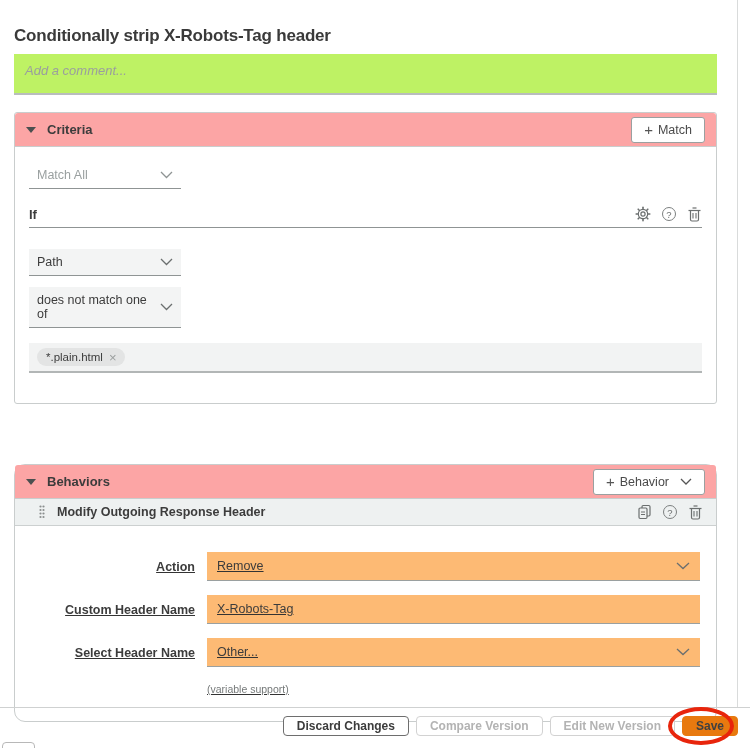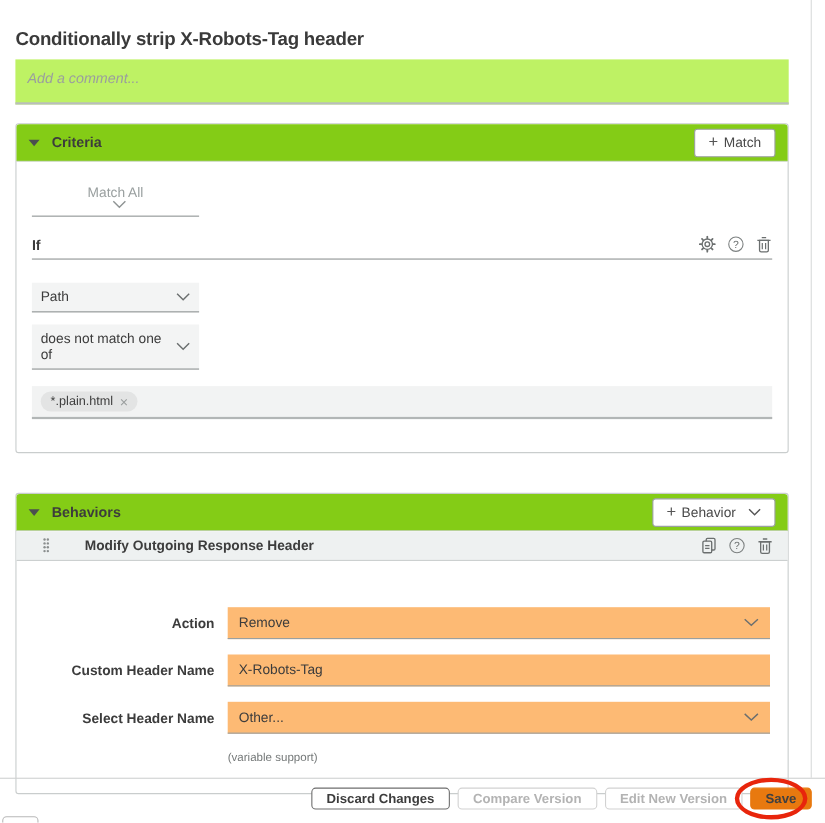--- a/index.html
+++ b/index.html
@@ -16,23 +16,23 @@
 
   .comment {
     display:block; margin-top:8px; width:703px; height:41px;
     background:#bef264; border:none; border-bottom:2px solid #b9bdbd;
     font-family:"Liberation Sans",sans-serif; font-size:13px; padding:9px 11px;
     resize:none; outline:none; color:#555;
   }
   .comment::placeholder { font-style:italic; color:#9a9e9e; }
 
   .panel { margin-top:17px; border:1px solid #c9cdcd; border-radius:3px; background:#fff; }
-  .panel.behaviors { margin-top:36px; }
+  .panel.behaviors { margin-top:60px;border-radius:11px; }
   .panel-header {
-    height:34px; background:#84cc16; border-bottom:1px solid #c9cdcd;
+    height:34px; background:#fca5a5; border-bottom:1px solid #c9cdcd;
     display:flex; align-items:center; padding:0 11px; border-radius:3px 3px 0 0;
   }
   .tri-down { width:0; height:0; border-left:5px solid transparent; border-right:5px solid transparent;
     border-top:6px solid #4b4f4f; cursor:pointer; }
   .panel-title { font-weight:bold; font-size:13px; color:#3c3c3c; margin-left:11px; }
   .spacer { flex:1; }
   .add-btn {
     display:flex; align-items:center; gap:5px;
     background:#fff; border:1px solid #9aa0a0; border-radius:3px;
     padding:5px 12px; font-family:inherit; font-size:12.5px; color:#4a4a4a; cursor:pointer;
@@ -40,21 +40,21 @@
   .add-btn .plus { font-size:15px; font-weight:400; color:#555; line-height:10px; }
 
   .panel-body { padding:15px 14px 30px 14px; }
 
   .select {
     display:flex; align-items:center; justify-content:space-between;
     border-bottom:1px solid #8f9494; padding:6px 8px; font-size:12.5px; color:#3c3c3c;
     cursor:pointer; background:#f3f4f4;
   }
   .select.narrow { width:152px; }
-  .select.bare { background:transparent;flex-direction:column; }
+  .select.bare { background:transparent; }
   .select.placeholder span { color:#9aa0a0; }
   .chev { flex:none; margin-left:6px; }
 
   .if-row {
     display:flex; align-items:center; margin-top:17px; margin-bottom:21px;
     border-bottom:1px solid #8f9494; padding-bottom:5px;justify-content:center;
   }
   .if-label { font-weight:bold; font-size:13px; color:#3c3c3c; }
   .row-icons { display:flex; align-items:center; gap:11px; }
   .icon-btn { cursor:pointer; display:flex; align-items:center; }
@@ -71,26 +71,26 @@
     padding:5px 8px; min-height:28px; display:flex; align-items:flex-start; cursor:text;
   }
   .chip {
     background:#e3e4e4; border-radius:10px; padding:3px 9px;
     font-size:11.5px; color:#3c3c3c; display:flex; align-items:center; gap:6px;
   }
   .chip-x { color:#9a9e9e; font-size:13px; line-height:9px; cursor:pointer; }
 
   .card-header {
     height:27px; background:#eef1f1; border-bottom:1px solid #ccd0d0;
-    display:flex; align-items:center; padding:0 13px 0 24px;gap:20px;
+    display:flex; align-items:center; padding:0 13px 0 24px;
   }
   .card-title { font-weight:bold; font-size:12.5px; color:#3c3c3c; margin-left:12px; }
   .drag-handle { cursor:grab; display:flex; }
 
-  .card-body { padding:42px 16px 12px 20px; }
+  .card-body { padding:26px 16px 12px 20px;text-decoration:underline; }
   .frow { display:flex; align-items:center; margin-bottom:14px; }
   .frow .flabel {
     width:160px; flex:none; text-align:right; font-weight:bold; font-size:12.5px; color:#3c3c3c;
     margin-right:12px;
   }
   .frow .field {
     flex:1; background:#fdba74; border-bottom:1px solid #9aa0a0;
     padding:7px 10px; font-size:12.5px; color:#3c3c3c;
     display:flex; align-items:center; justify-content:space-between;
   }

